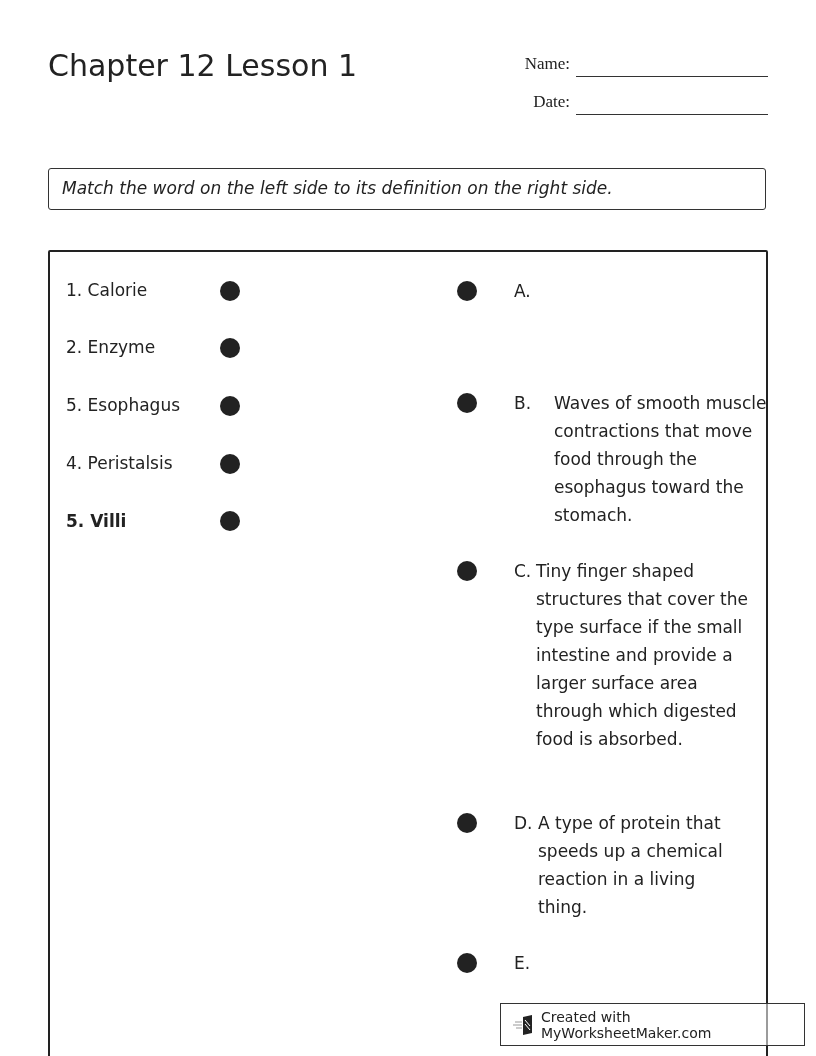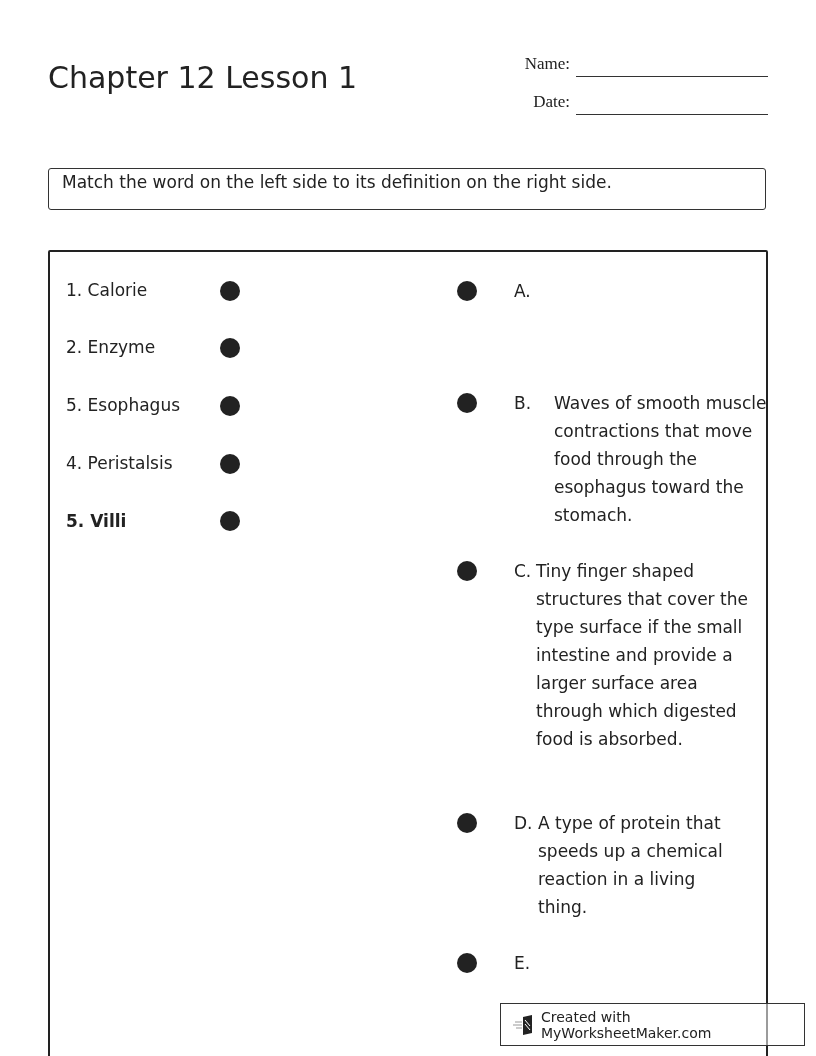--- a/index.html
+++ b/index.html
@@ -1,25 +1,25 @@
 <!DOCTYPE html>
 <html><head>
 <meta charset="utf-8">
 <style>
   html, body { margin:0; padding:0; background:#ffffff; }
   body { width:816px; height:1056px; position:relative; overflow:hidden; color:#222222;
          font-family:"DejaVu Sans", sans-serif; }
-  .title { position:absolute; left:48px; top:60px; font-size:30px; font-weight:normal;
+  .title { position:absolute; left:48px; top:48px; font-size:30px; font-weight:normal;
            color:#222; letter-spacing:0px; margin:0; }
   .field { position:absolute; font-family:"Liberation Serif", serif; font-size:17px; color:#222; }
   .field-label { position:absolute; text-align:right; width:80px; }
   .field-line { position:absolute; height:0; border-bottom:1.5px solid #333; width:192px; }
   .instructions { position:absolute; left:48px; top:168px; width:718px; height:42px;
                   border:1px solid #333; border-radius:3px; box-sizing:border-box;
-                  padding:3px 13px; font-size:17px; color:#222; }
+                  padding:9px 13px; font-size:17px; color:#222;font-style:italic; }
   .match-box { position:absolute; left:48px; top:250px; width:720px; height:830px;
                border:2px solid #222; border-radius:2px; box-sizing:border-box; }
   .term { position:absolute; left:66px; font-size:17px; color:#222; }
   .dot { position:absolute; width:20px; height:20px; border-radius:50%; background:#222; }
   .def { position:absolute; left:514px; width:240px; font-size:17px; line-height:28px; color:#222; }
   .def .letter { position:absolute; left:0; top:0; }
   .def .text { display:block; margin-left:22px; }
   .watermark { position:absolute; left:500px; top:1003px; width:305px; height:43px;
                border:1px solid #333; background:rgba(255,255,255,0.55); box-sizing:border-box;
                font-size:14px; color:#222; display:flex; align-items:center; padding-left:12px; }

